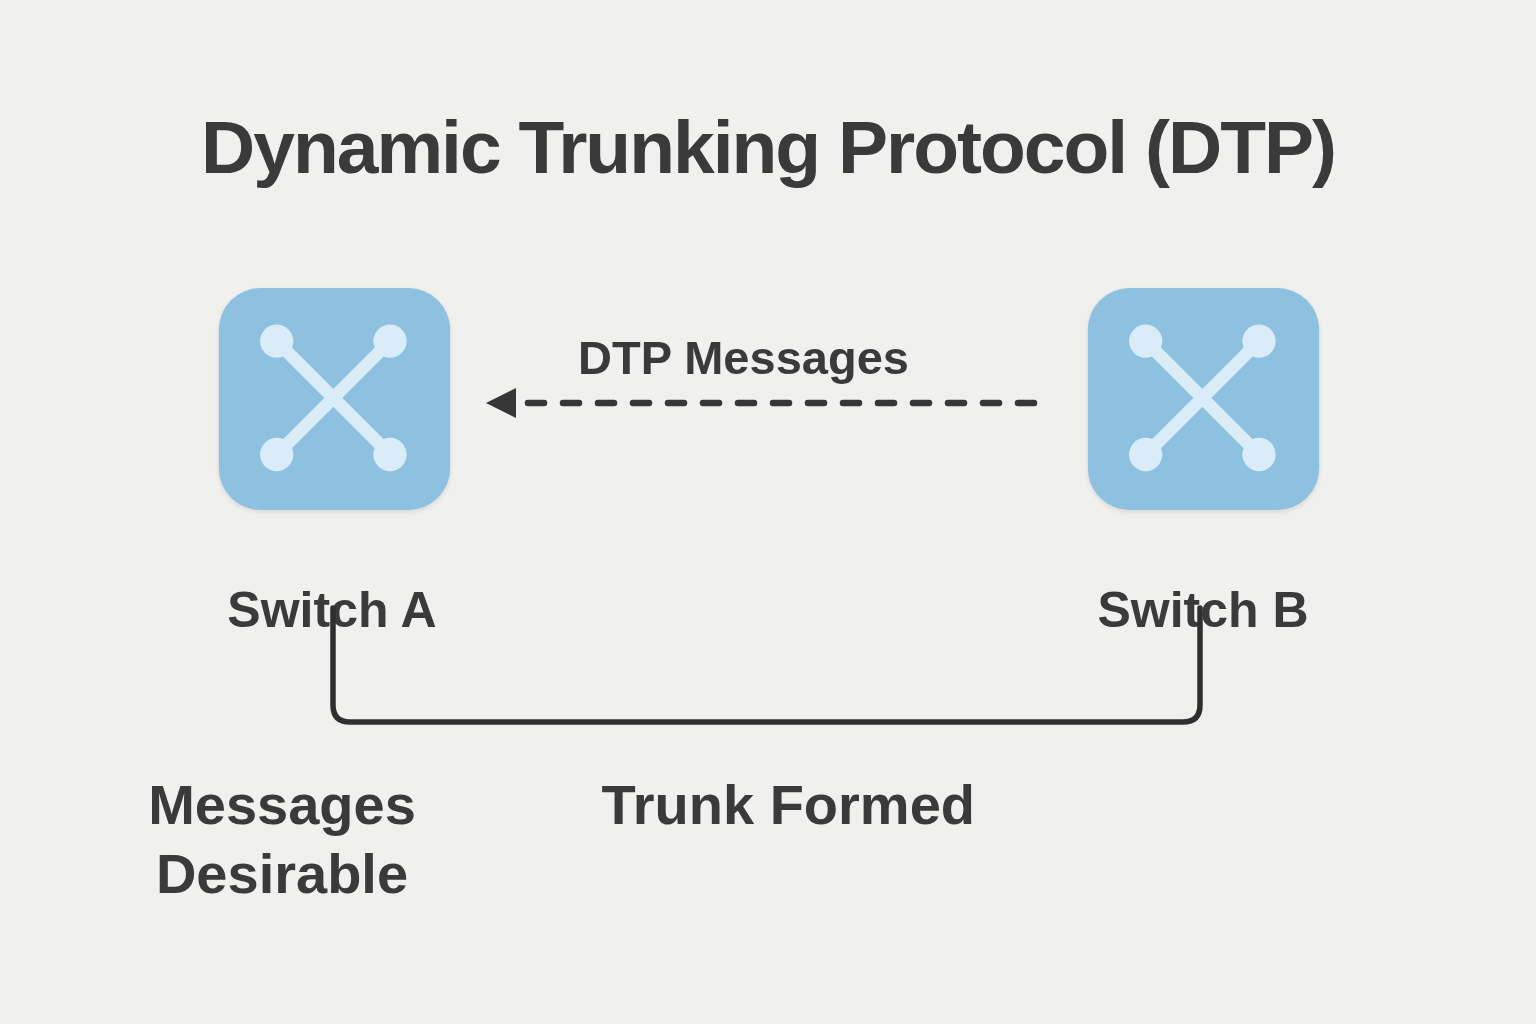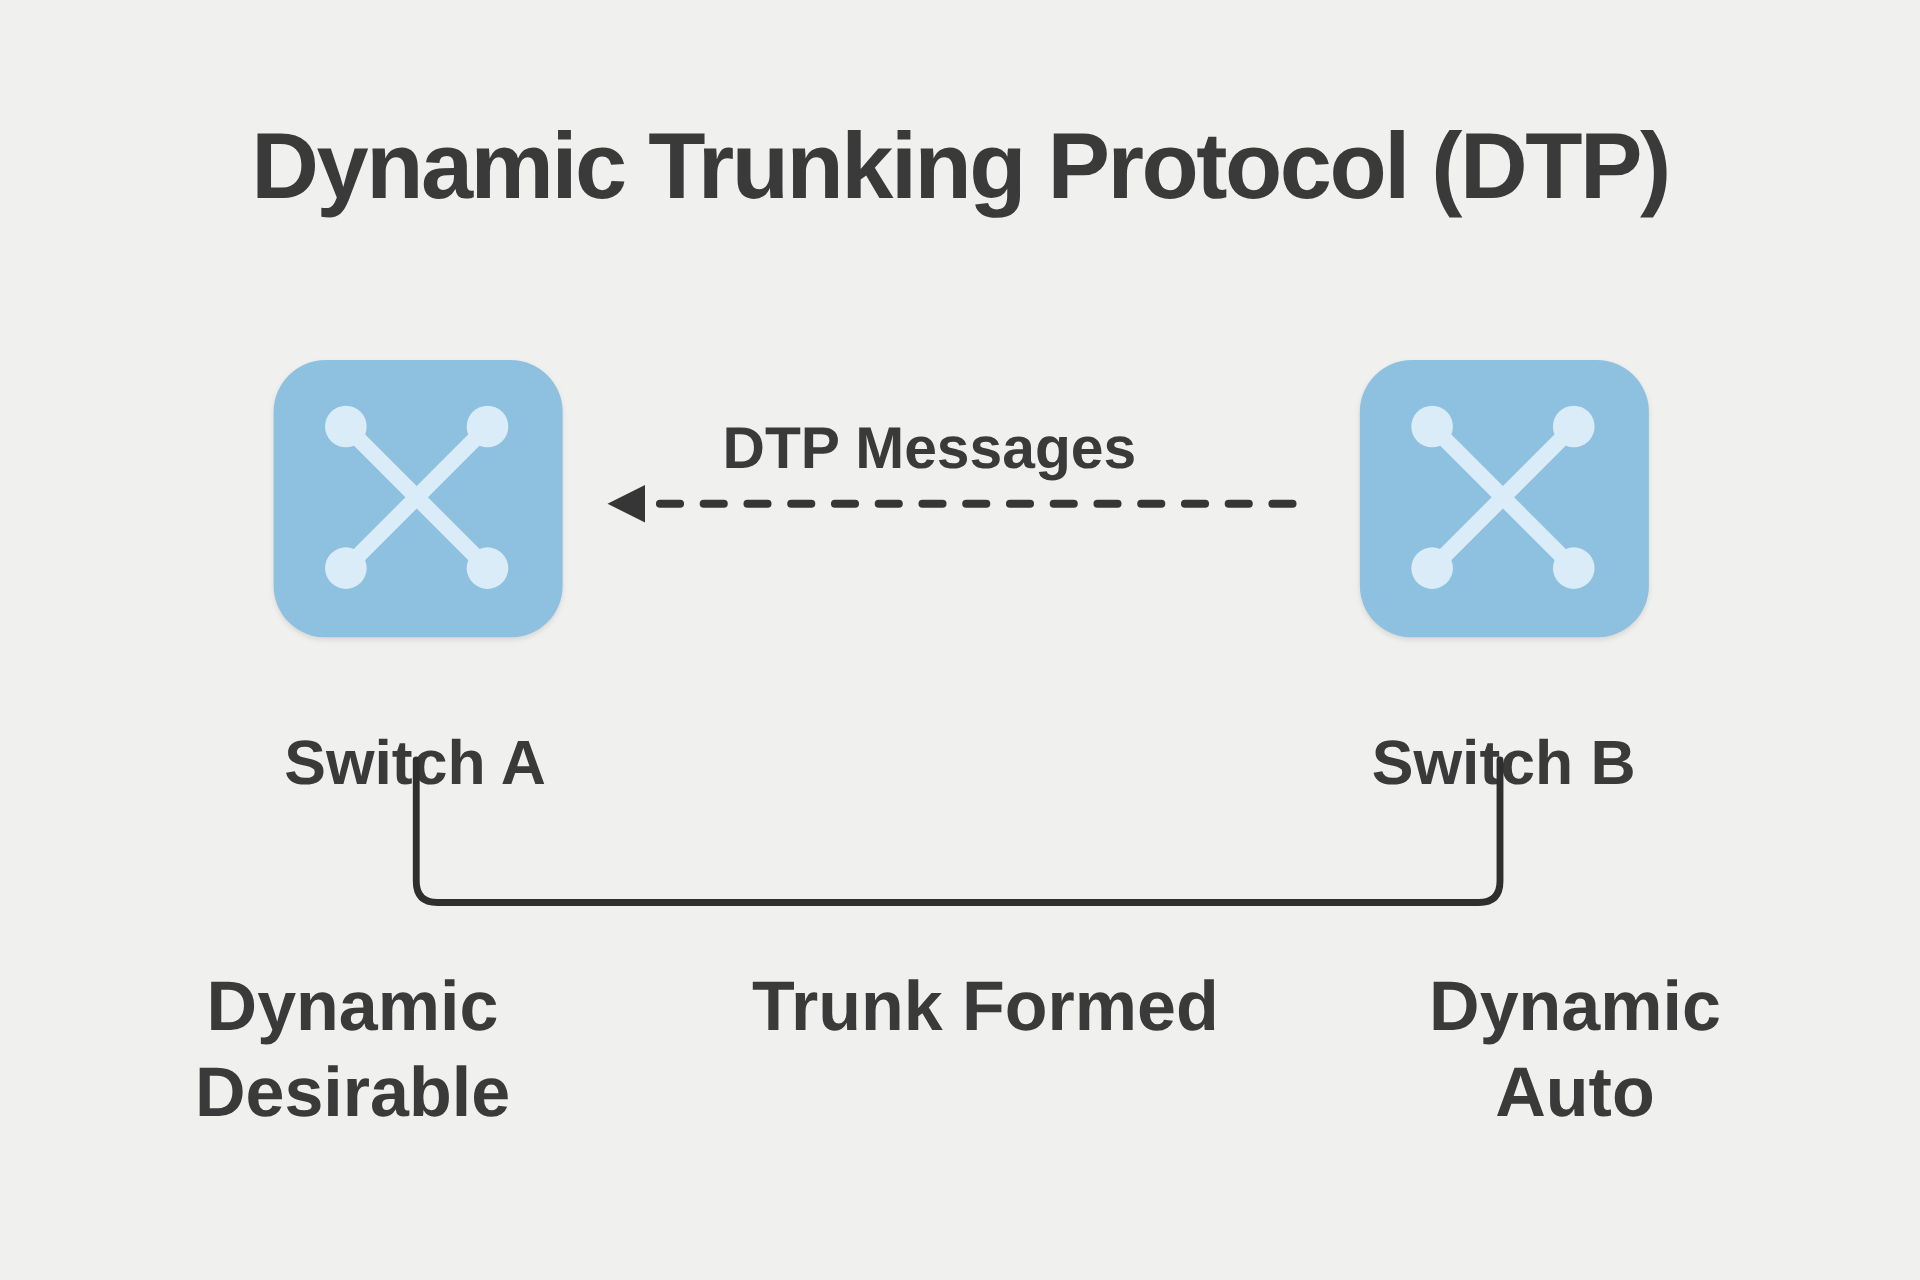--- a/index.html
+++ b/index.html
@@ -18,21 +18,21 @@
   .canvas {
     position: relative;
     width: 1536px; height: 1024px;
     background: var(--bg);
     overflow: hidden;
     color: var(--ink);
   }
   .title {
     position: absolute;
     left: 0; right: 0;
-    top: 89px;
+    top: 104px;
     text-align: center;
     font-size: 75px;
     font-weight: bold;
     letter-spacing: -2px;
     color: var(--ink);
   }
   .switch-icon {
     position: absolute;
     width: 233px; height: 222px;
     display: block;
@@ -138,17 +138,16 @@
 
   <svg class="arrow-svg" viewBox="0 0 572 46" aria-hidden="true">
     <line x1="48" y1="23" x2="557" y2="23" stroke="#363636" stroke-width="6.5" stroke-dasharray="16 19" stroke-linecap="round"></line>
     <polygon points="6,23 36,8 36,38" fill="#363636"></polygon>
   </svg>
 
   <svg class="bracket-svg" viewBox="0 0 950 165" aria-hidden="true">
     <path d="M 33 33 L 33 130 Q 33 147 50 147 L 883 147 Q 900 147 900 130 L 900 33" fill="none" stroke="#2f2f2f" stroke-width="5.5" stroke-linecap="round"></path>
   </svg>
 
-  <div class="mode-label a">Dynamic Desirable</div>
+  <div class="mode-label a">Messages Desirable</div>
   <div class="trunk-label">Trunk Formed</div>
-  <div class="mode-label b">Dynamic Auto</div>
 
 </div>
 
 </body></html>

